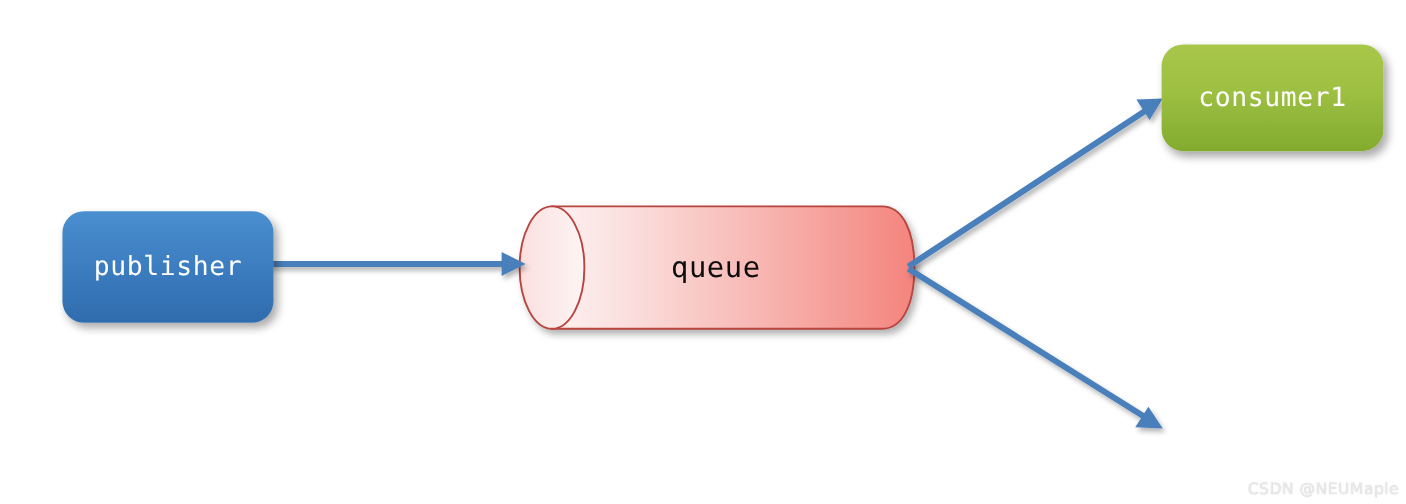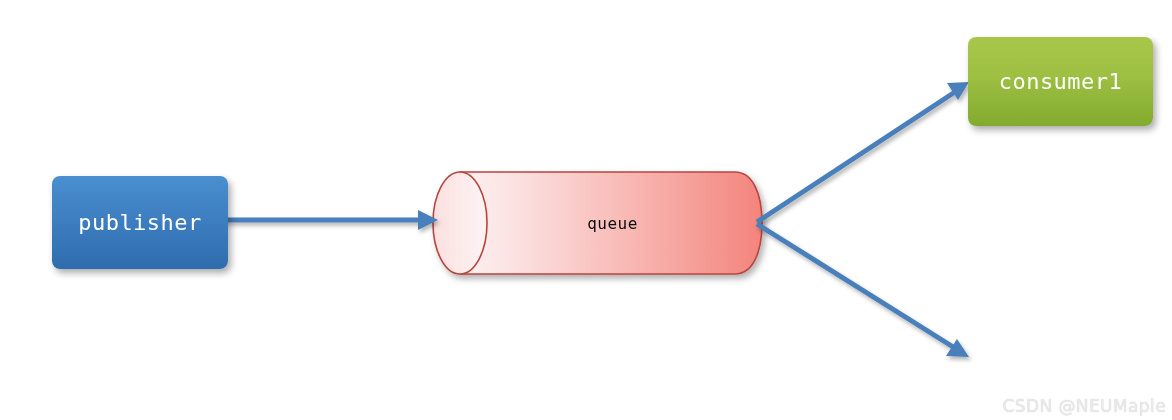--- a/index.html
+++ b/index.html
@@ -31,21 +31,21 @@
     justify-content: center;
     width: 100%;
     height: 100%;
     left: 0;
     top: 0;
     pointer-events: none;
     letter-spacing: 0.5px;
   }
   .box {
     position: absolute;
-    border-radius: 8px;
+    border-radius: 18px;
     text-align: right;
   }
   .box-publisher {
     left: 52px;
     top: 176px;
     width: 176px;
     height: 93px;
     background: linear-gradient(180deg, #4a8fd0 0%, #3e80c2 42%, #2f6cae 100%);
     box-shadow: 3px 4px 7px rgba(0,0,0,0.33);
     text-decoration: underline;
@@ -75,39 +75,39 @@
   }
   .cylinder-wrap {
     position: absolute;
     left: 430px;
     top: 170px;
     width: 333px;
     height: 106px;
   }
   .cyl-label {
     position: absolute;
-    left: 16px;
+    left: 0;
     top: 0;
     width: 333px;
     height: 106px;
     display: flex;
     align-items: center;
     justify-content: center;
     color: #0d0d0d;
-    font-size: 16px;
+    font-size: 24px;
     letter-spacing: 0.5px;
     pointer-events: none;
   }
   .watermark {
     position: absolute;
     right: 6px;
     bottom: 4px;
     color: #e8e8e8;
     font-family: "DejaVu Sans", sans-serif;
-    font-size: 17px;
+    font-size: 13px;
     letter-spacing: 0.4px;
     text-shadow: 0 0 1px rgba(140,140,140,0.55);
     mix-blend-mode: normal;
     opacity: 0.92;
   }
 </style>
 </head>
 <body>
 
 <div id="canvas">

